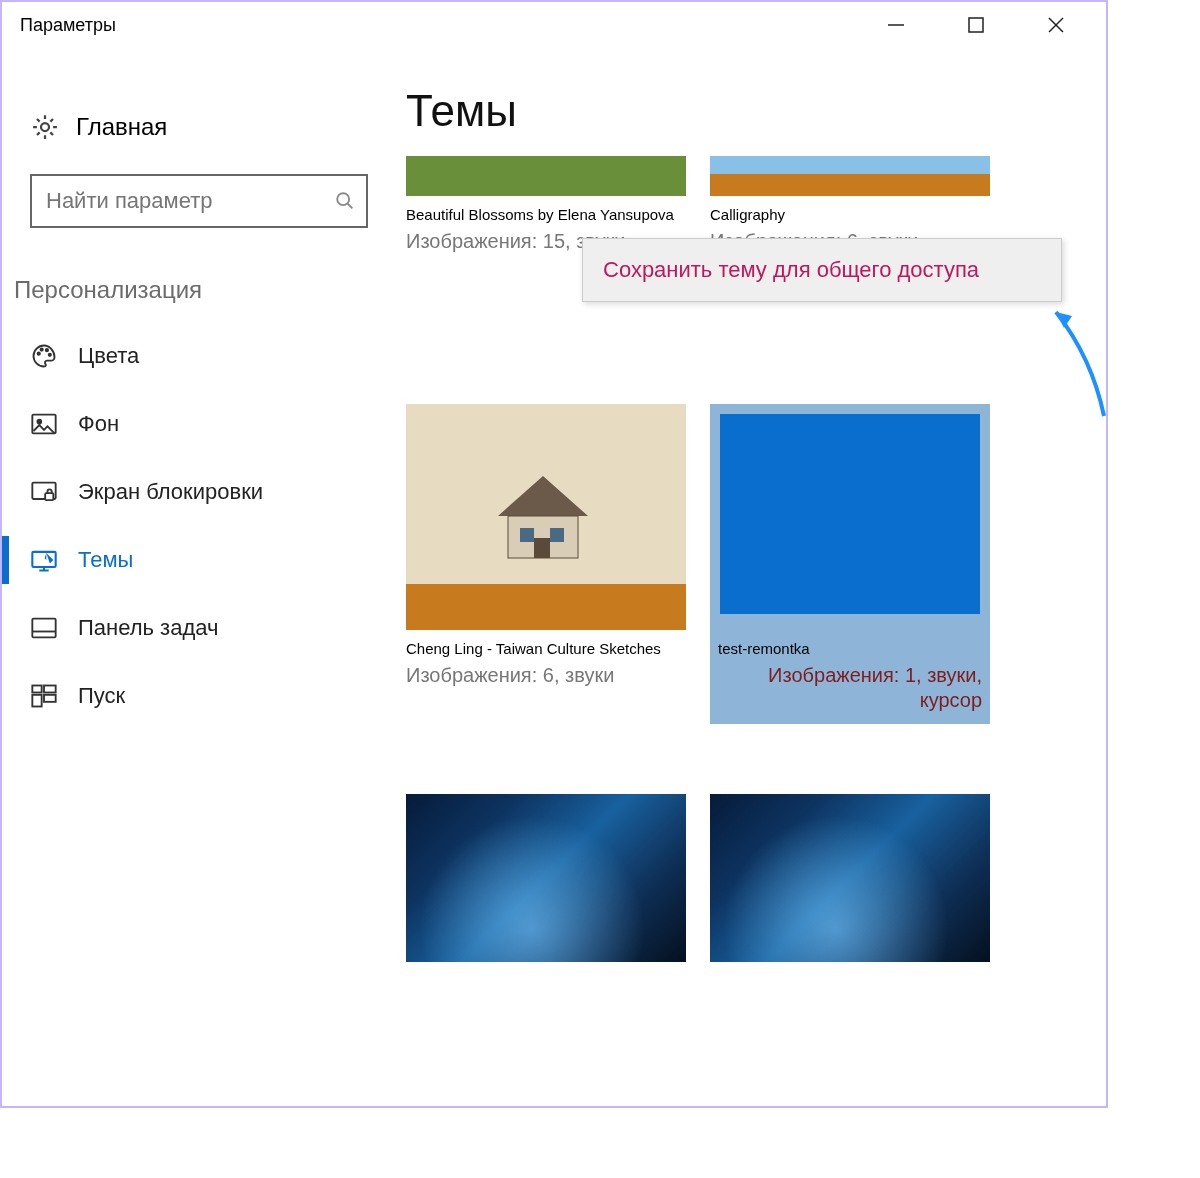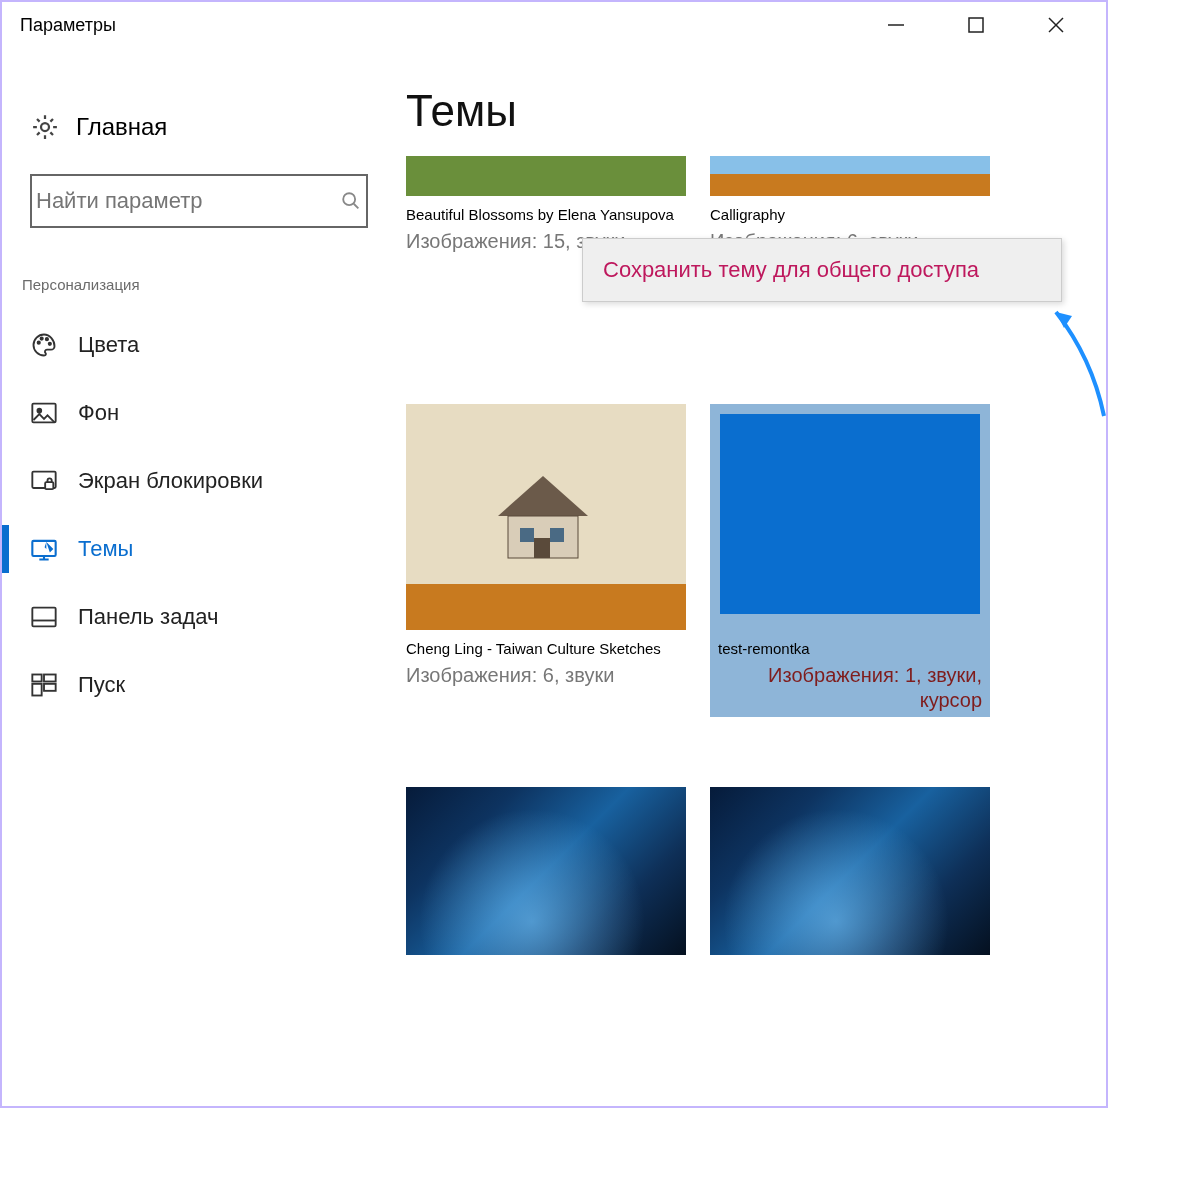--- a/index.html
+++ b/index.html
@@ -10,38 +10,38 @@
   .titlebar .title { font-size: 18px; color: #000; }
   .titlebar .spacer { flex: 1; }
   .win-btn { width: 80px; height: 46px; display: flex; align-items: center; justify-content: center; color: #222; }
   .win-btn svg { stroke: #222; }
   
   .body { display: flex; height: calc(100% - 46px); }
   
   .sidebar { width: 380px; padding: 54px 0 0 0; }
   .home-row { display: flex; align-items: center; gap: 16px; padding: 10px 10px 10px 28px; font-size: 24px; }
   .home-row .gear { width: 30px; height: 30px; }
-  .search-box { margin: 22px 14px 0 28px; height: 54px; border: 2px solid #666; display: flex; align-items: center; padding: 0 4px; }
+  .search-box { margin: 22px 14px 0 28px; height: 54px; border: 2px solid #666; display: flex; align-items: center; padding: 0 14px; }
   .search-box input { flex: 1; border: none; outline: none; font-size: 22px; color: #6b6b6b; background: transparent; }
   .search-box .sicon { width: 22px; height: 22px; color: #777; }
-  .section-title { font-size: 15px; color: #6b6b6b; padding: 48px 0 18px 20px; }
+  .section-title { font-size: 24px; color: #6b6b6b; padding: 48px 0 18px 12px; }
   .nav-item { display: flex; align-items: center; gap: 20px; padding: 20px 10px 20px 28px; font-size: 22px; color: #222; position: relative; cursor: default; }
   .nav-item .nicon { width: 28px; height: 28px; }
   .nav-item.active { color: #0a6ecf; }
   .nav-item.active::before { content: ""; position: absolute; left: 0; top: 10px; bottom: 10px; width: 7px; background: #0a6ecf; }
   
   .main { flex: 1; padding: 38px 10px 0 24px; position: relative; }
   .main h1 { font-size: 44px; font-weight: 400; color: #111; margin-bottom: 20px; }
   .themes-grid { display: grid; grid-template-columns: 280px 280px; column-gap: 24px; row-gap: 20px; }
   .theme-card { width: 280px; }
   .theme-card .tname { font-size: 15px; color: #000; margin-top: 10px; line-height: 1.25; }
   .theme-card .tinfo { font-size: 20px; color: #777; margin-top: 4px; line-height: 1.25; }
   .thumb { width: 280px; height: 40px; background: #6a8f3b; }
   .thumb.t2 { background: linear-gradient(#88c0e8 0 45%, #c87a1f 45% 100%); }
-  .theme-card.selected { background: #8eb5d8; padding: 0 0 4px 0; }
+  .theme-card.selected { background: #8eb5d8; padding: 0 0 11px 0; }
   .theme-card.selected .tname, .theme-card.selected .tinfo { padding: 0 8px; }
   .theme-card.selected .tname { color: #000; }
   .theme-card.selected .tinfo { color: #7f1d1d; text-align: right; }
   
   .thumb3 { width: 280px; height: 226px; position: relative; background: #e7dcc2; }
   .thumb3 .strip { position: absolute; left: 0; right: 0; bottom: 0; height: 46px; background: #c87a1f; }
   .thumb3 .house { position: absolute; top: 62px; left: 72px; width: 130px; height: 100px; }
   .thumb4-wrap { width: 280px; height: 226px; background: #8eb5d8; display:flex; align-items:flex-start; justify-content:center; padding-top:10px;}
   .thumb4 { width: 260px; height: 200px; background: #0a6ecf; }
   

